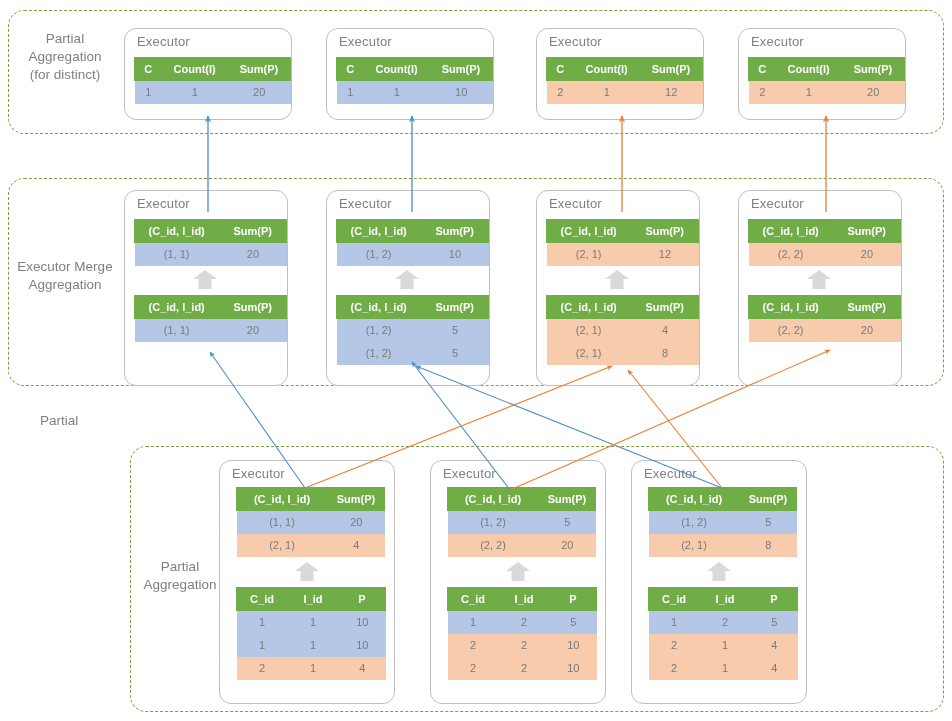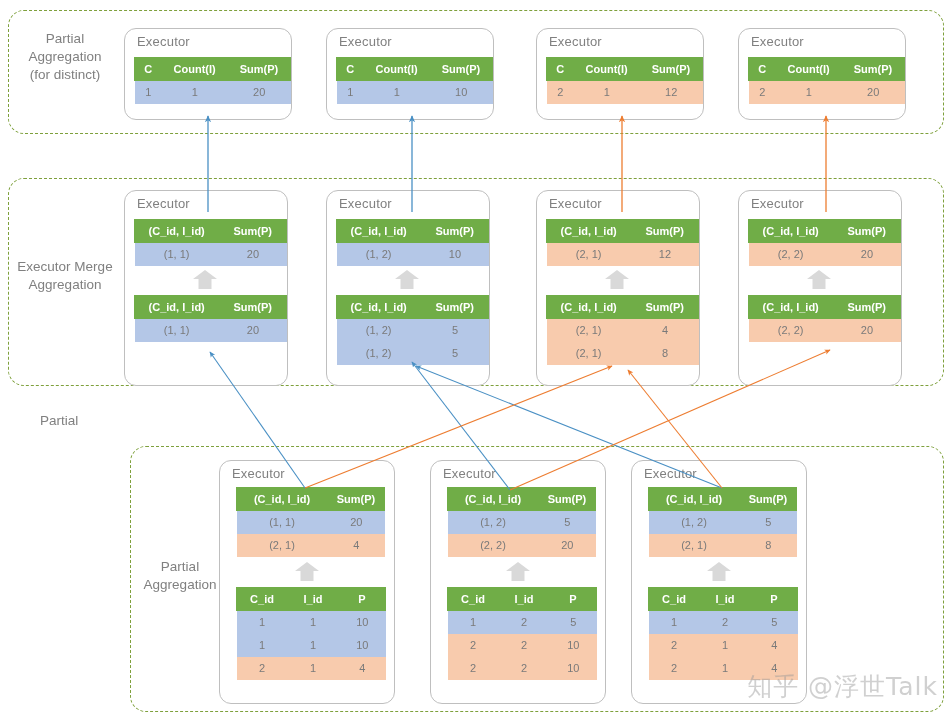--- a/index.html
+++ b/index.html
@@ -528,14 +528,13 @@
 
     <line x1="305" y1="488" x2="210" y2="352" stroke="#4a90c4" stroke-width="1.1" marker-end="url(#ab)"></line>
     <line x1="510" y1="490" x2="412" y2="362" stroke="#4a90c4" stroke-width="1.1" marker-end="url(#ab)"></line>
     <line x1="722" y1="488" x2="416" y2="366" stroke="#4a90c4" stroke-width="1.1" marker-end="url(#ab)"></line>
 
     <line x1="305" y1="488" x2="612" y2="366" stroke="#ed7d31" stroke-width="1.1" marker-end="url(#ao)"></line>
     <line x1="722" y1="488" x2="628" y2="370" stroke="#ed7d31" stroke-width="1.1" marker-end="url(#ao)"></line>
     <line x1="510" y1="490" x2="830" y2="350" stroke="#ed7d31" stroke-width="1.1" marker-end="url(#ao)"></line>
   </svg>
 
-  <div id="watermark">知乎 @浮世Talk</div>
 </div>
 
 </body></html>

